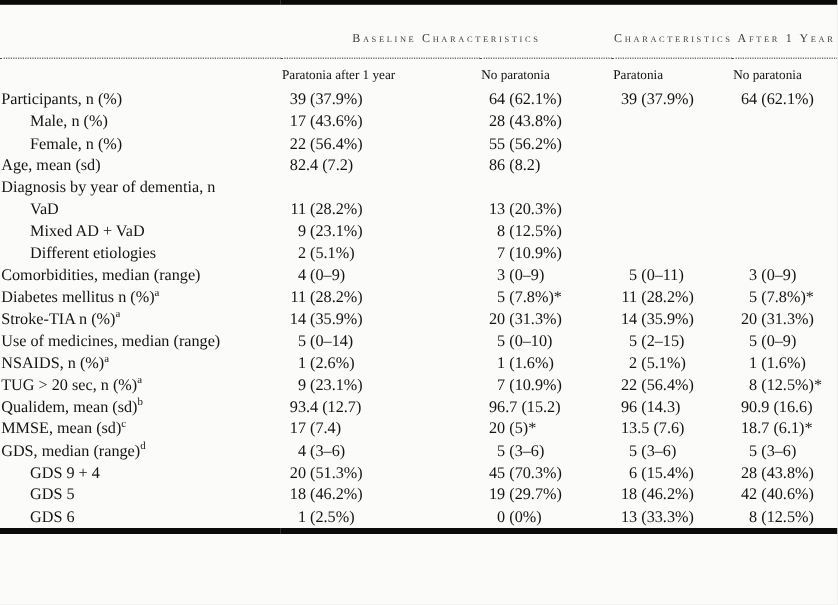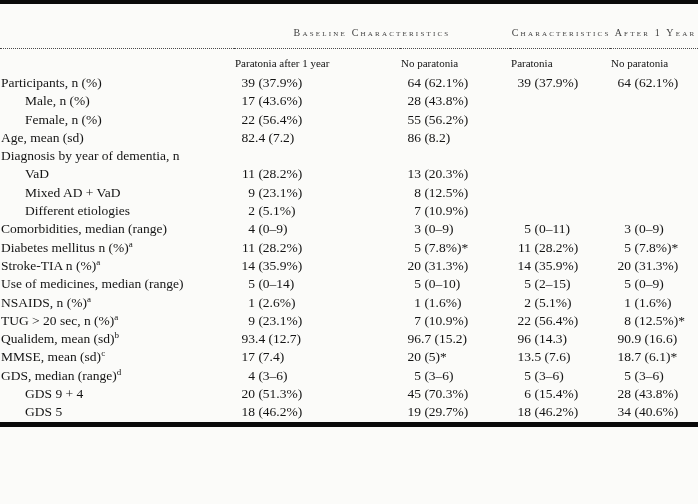--- a/index.html
+++ b/index.html
@@ -195,17 +195,24 @@
           <td><span class="num">20</span> (51.3%)</td>
           <td><span class="num">45</span> (70.3%)</td>
           <td><span class="num">6</span> (15.4%)</td>
           <td><span class="num">28</span> (43.8%)</td>
         </tr>
         <tr>
           <td class="rowlabel indent">GDS 5</td>
           <td><span class="num">18</span> (46.2%)</td>
           <td><span class="num">19</span> (29.7%)</td>
           <td><span class="num">18</span> (46.2%)</td>
-          <td><span class="num">34</span> (40.6%)</td>
+          <td><span class="num">42</span> (40.6%)</td>
+        </tr>
+        <tr>
+          <td class="rowlabel indent">GDS 6</td>
+          <td><span class="num">1</span> (2.5%)</td>
+          <td><span class="num">0</span> (0%)</td>
+          <td><span class="num">13</span> (33.3%)</td>
+          <td><span class="num">8</span> (12.5%)</td>
         </tr>
       </tbody>
   </table>
 </div>
 
 </body></html>

